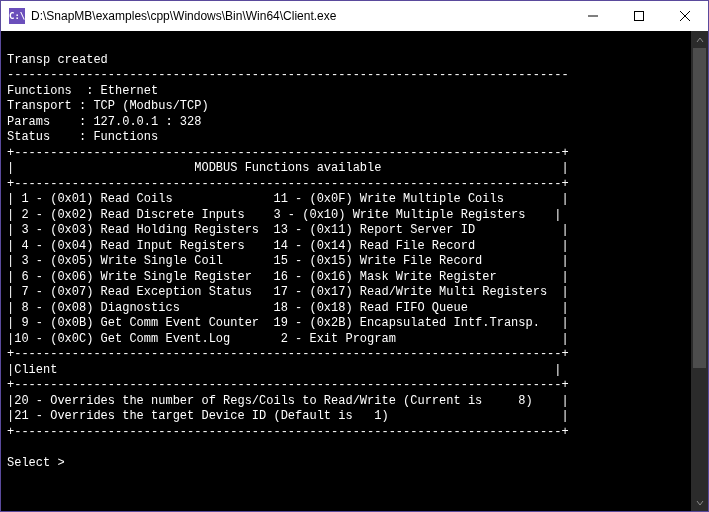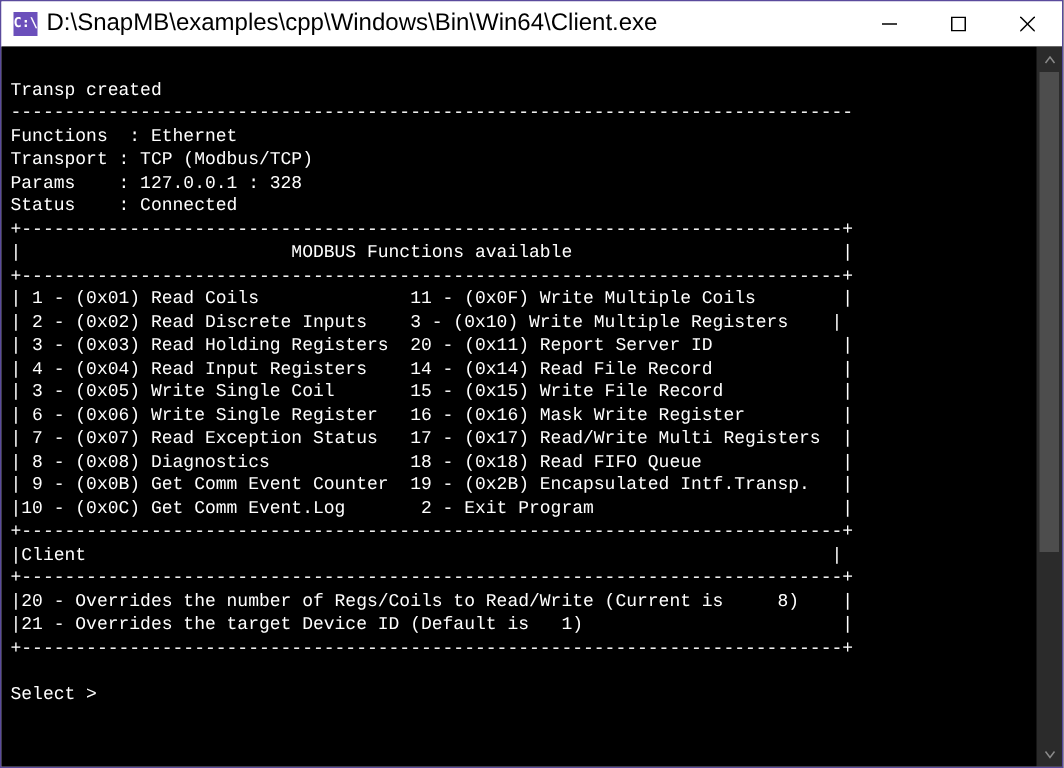--- a/index.html
+++ b/index.html
@@ -34,21 +34,21 @@
     background: #6b4fbb;
     color: #fff;
     font-size: 9px;
     line-height: 16px;
     text-align: center;
     font-weight: bold;
     font-family: Consolas, monospace;
   }
   .titlebar .title {
     margin-left: 6px;
-    font-size: 16px;
+    font-size: 12px;
     color: #000;
     white-space: nowrap;
     overflow: hidden;
   }
   .titlebar .spacer {
     flex: 1;
   }
   .titlebar .win-btn {
     width: 46px;
     height: 30px;
@@ -135,27 +135,27 @@
     </div>
   </div>
 
   <div class="client-area">
     <div class="console"><span></span>
 <span>Transp created</span>
 <span>------------------------------------------------------------------------------</span>
 <span>Functions  : Ethernet</span>
 <span>Transport : TCP (Modbus/TCP)</span>
 <span>Params    : 127.0.0.1 : 328</span>
-<span>Status    : Connected</span>
+<span>Status    : Functions</span>
 <span>+----------------------------------------------------------------------------+</span>
 <span>|                         MODBUS Functions available                         |</span>
 <span>+----------------------------------------------------------------------------+</span>
 <span>| 1 - (0x01) Read Coils              11 - (0x0F) Write Multiple Coils        |</span>
 <span>| 2 - (0x02) Read Discrete Inputs    3 - (0x10) Write Multiple Registers    |</span>
-<span>| 3 - (0x03) Read Holding Registers  20 - (0x11) Report Server ID            |</span>
+<span>| 3 - (0x03) Read Holding Registers  13 - (0x11) Report Server ID            |</span>
 <span>| 4 - (0x04) Read Input Registers    14 - (0x14) Read File Record            |</span>
 <span>| 3 - (0x05) Write Single Coil       15 - (0x15) Write File Record           |</span>
 <span>| 6 - (0x06) Write Single Register   16 - (0x16) Mask Write Register         |</span>
 <span>| 7 - (0x07) Read Exception Status   17 - (0x17) Read/Write Multi Registers  |</span>
 <span>| 8 - (0x08) Diagnostics             18 - (0x18) Read FIFO Queue             |</span>
 <span>| 9 - (0x0B) Get Comm Event Counter  19 - (0x2B) Encapsulated Intf.Transp.   |</span>
 <span>|10 - (0x0C) Get Comm Event.Log       2 - Exit Program                       |</span>
 <span>+----------------------------------------------------------------------------+</span>
 <span>|Client                                                                     |</span>
 <span>+----------------------------------------------------------------------------+</span>

